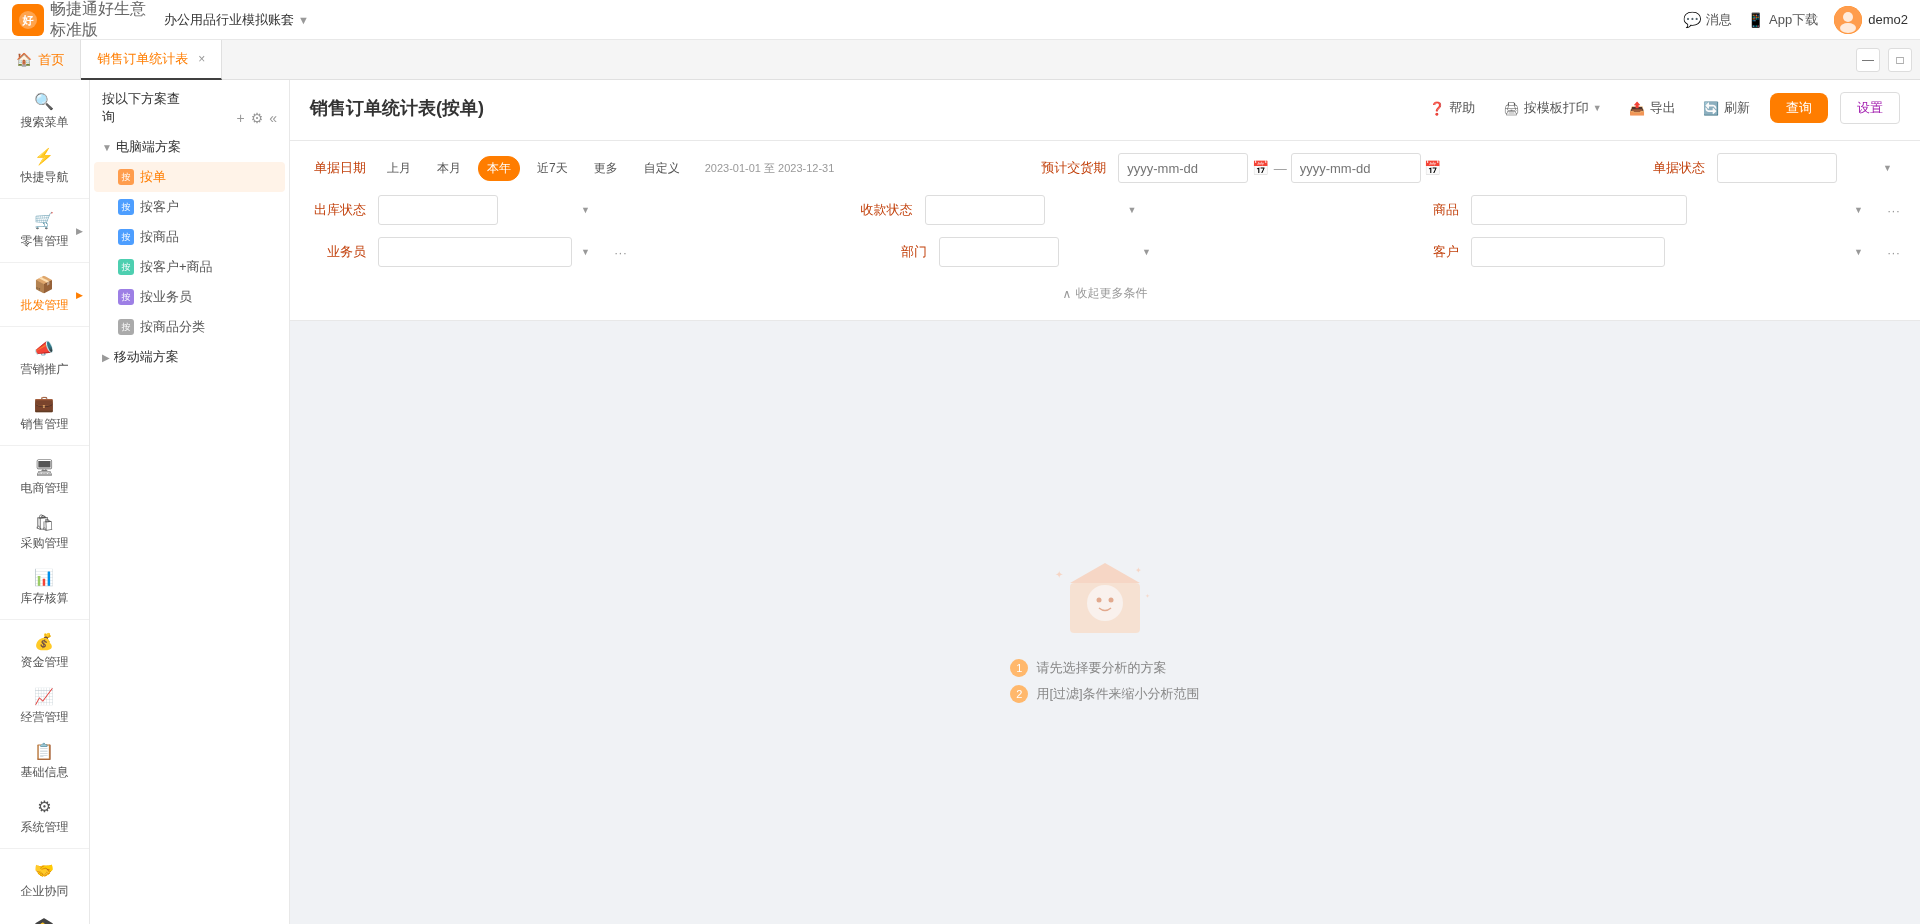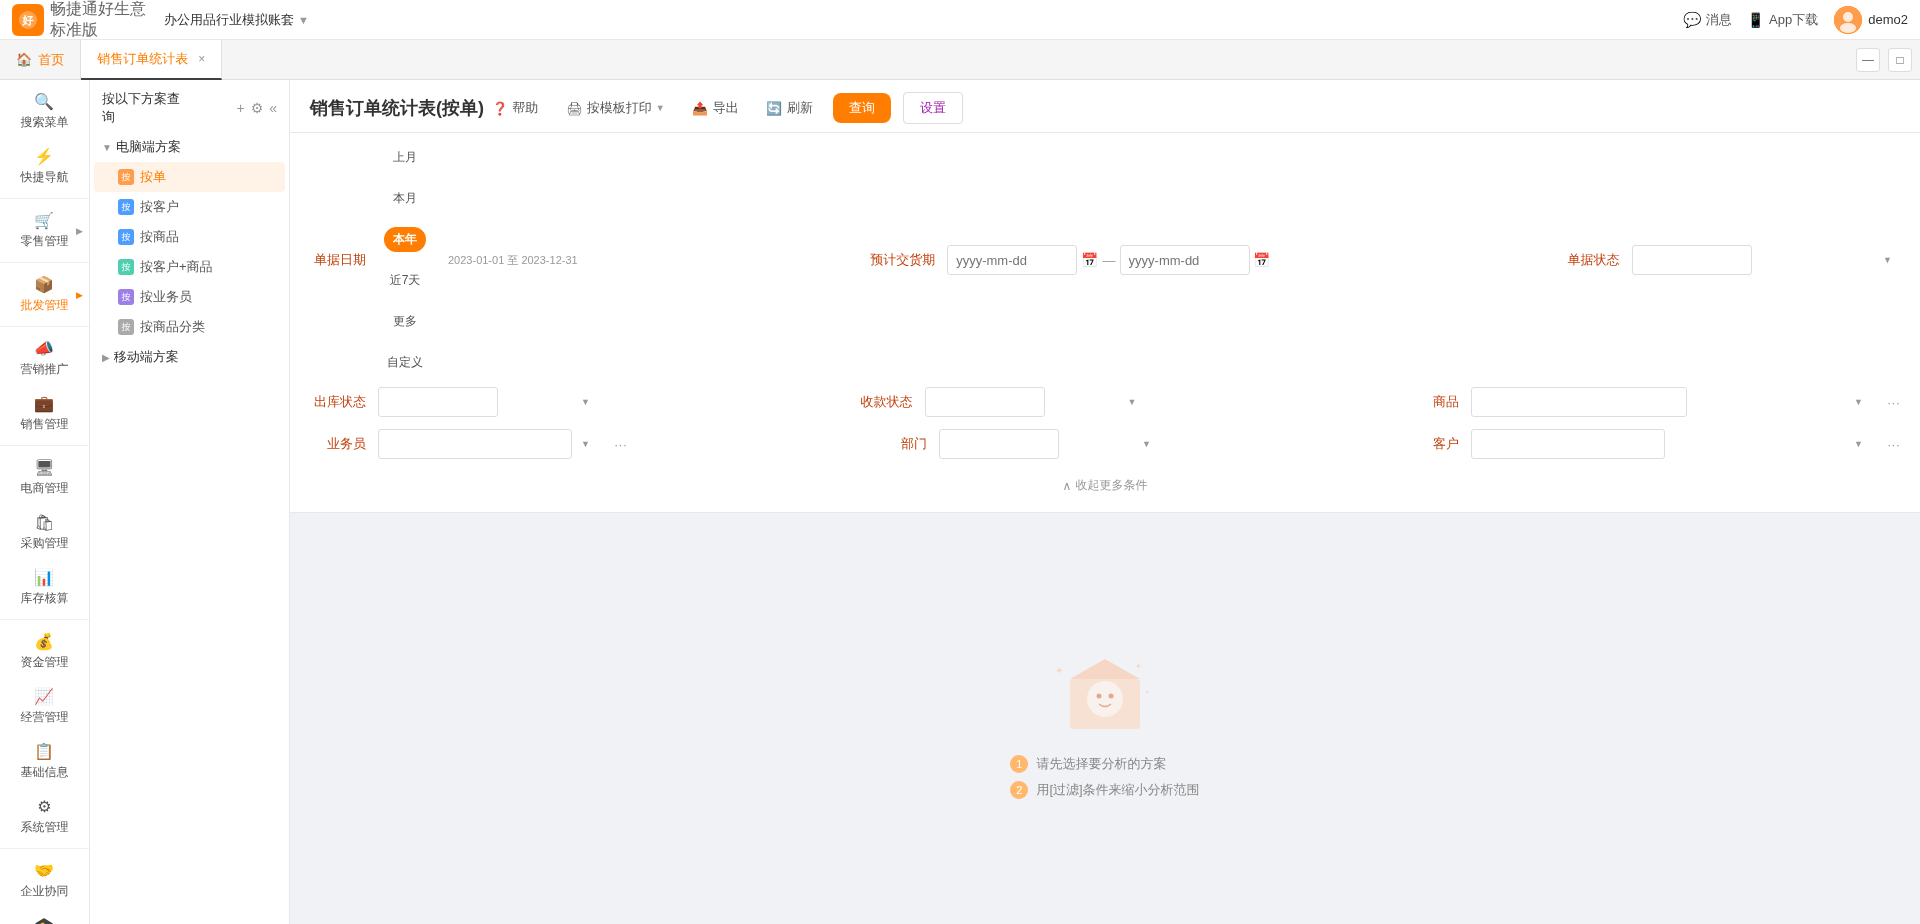--- a/index.html
+++ b/index.html
@@ -34,59 +34,59 @@
     .sidebar-nav-item { display: flex; flex-direction: column; align-items: center; padding: 8px 4px; cursor: pointer; color: #555; font-size: 12px; gap: 2px; position: relative; }
     .sidebar-nav-item.active { color: #ff7d00; }
     .sidebar-nav-item .arrow { font-size: 9px; position: absolute; right: 6px; top: 50%; transform: translateY(-50%); color: #999; }
     .sidebar-icon { font-size: 16px; margin-bottom: 1px; }
 
     
     .content-area { flex: 1; display: flex; overflow: hidden; }
 
     
     .left-panel { width: 200px; background: #fff; border-right: 1px solid #e8e8e8; display: flex; flex-direction: column; overflow-y: auto; }
-    .left-panel-header { display: flex; align-items: center; justify-content: space-between; padding: 10px 12px 6px; font-size: 13px; color: #333; font-weight: 500; gap: 48px; }
+    .left-panel-header { display: flex; align-items: flex-end; justify-content: space-between; padding: 10px 12px 6px; font-size: 13px; color: #333; font-weight: 500; gap: 48px; }
     .left-panel-actions { display: flex; gap: 6px; }
     .left-panel-action { color: #999; cursor: pointer; font-size: 14px; }
     .scheme-group { padding: 0 4px; }
     .scheme-group-header { display: flex; align-items: center; gap: 4px; padding: 6px 8px; font-size: 13px; color: #333; cursor: pointer; }
     .scheme-item { display: flex; align-items: center; gap: 6px; padding: 6px 12px 6px 24px; font-size: 13px; color: #555; cursor: pointer; border-radius: 4px; }
     .scheme-item.active { background: #fff3e8; color: #ff7d00; font-weight: 500; }
     .scheme-item-icon { width: 16px; height: 16px; border-radius: 3px; background: #ff9d4d; display: flex; align-items: center; justify-content: center; color: white; font-size: 9px; flex-shrink: 0; }
     .scheme-item-icon.blue { background: #4d9eff; }
     .scheme-item-icon.teal { background: #4dcfb0; }
     .scheme-item-icon.purple { background: #9d7fe5; }
     .scheme-item-icon.gray { background: #aaa; }
 
     
     .right-content { flex: 1; display: flex; flex-direction: column; overflow: hidden; background: #f0f2f5; }
 
     
-    .page-header { background: #fff; padding: 12px 20px 8px; border-bottom: 1px solid #e8e8e8; display: flex; align-items: center; justify-content: flex-start; }
+    .page-header { background: #fff; padding: 12px 20px 16px; border-bottom: 1px solid #e8e8e8; display: flex; align-items: center; justify-content: space-between; }
     .page-title { font-size: 18px; font-weight: bold; color: #333; }
     .page-actions { display: flex; align-items: center; gap: 12px; }
     .page-action-btn { display: flex; align-items: center; gap: 4px; color: #555; font-size: 13px; cursor: pointer; padding: 4px 8px; border-radius: 3px; }
     .page-action-btn.primary { background: #ff7d00; color: white; border: none; padding: 6px 16px; border-radius: 8px; }
     .page-action-btn.secondary { background: #fff; border: 1px solid #ddd; padding: 6px 16px; border-radius: 4px; color: #a21caf; }
 
     
     .filter-area { background: #fff; padding: 12px 20px; border-bottom: 1px solid #e8e8e8; }
     .filter-row { display: flex; align-items: center; gap: 12px; margin-bottom: 12px; flex-wrap: wrap; }
     .filter-row:last-child { margin-bottom: 0; }
     .filter-label { font-size: 13px; color: #c2410c; white-space: nowrap; min-width: 56px; text-align: right; }
     .filter-select { flex: 1; min-width: 120px; max-width: 280px; height: 30px; border: 1px solid #ddd; border-radius: 3px; padding: 0 8px; font-size: 13px; background: #fff; outline: none; appearance: none; cursor: pointer; }
     .filter-select-wrapper { position: relative; flex: 1; min-width: 120px; max-width: 280px; }
     .filter-select-wrapper::after { content: '▼'; position: absolute; right: 8px; top: 50%; transform: translateY(-50%); font-size: 9px; color: #999; pointer-events: none; }
     .filter-date-group { display: flex; align-items: center; gap: 4px; }
     .filter-date-input { width: 130px; height: 30px; border: 1px solid #ddd; border-radius: 3px; padding: 0 8px; font-size: 13px; color: #bbb; outline: none; }
     .filter-date-sep { color: #999; }
     .filter-date-icon { color: #ff9d4d; cursor: pointer; font-size: 14px; }
-    .date-quick-btns { display: flex; align-items: center; gap: 16px; flex-direction: column; }
+    .date-quick-btns { display: flex; align-items: flex-start; gap: 8px; }
     .date-quick-btn { padding: 3px 8px; border-radius: 3px; font-size: 12px; cursor: pointer; border: 1px solid transparent; color: #555; }
-    .date-quick-btn.active { background: #ff7d00; color: white; border-color: #ff7d00; border-radius: 12px; font-weight: bold; }
+    .date-quick-btn.active { background: #ff7d00; color: white; border-color: #ff7d00; border-radius: 12px; }
     .date-range-text { font-size: 11px; color: #999; margin-left: 4px; }
     .filter-dots { color: #999; cursor: pointer; margin-left: 4px; }
     .collapse-row { display: flex; justify-content: center; padding: 6px 0; }
     .collapse-btn { display: flex; align-items: center; gap: 4px; color: #999; font-size: 12px; cursor: pointer; }
 
     
     .empty-state { flex: 1; display: flex; flex-direction: column; align-items: center; justify-content: center; gap: 16px; }
     .empty-illustration { width: 120px; height: 100px; opacity: 0.6; }
     .empty-tips { display: flex; flex-direction: column; gap: 8px; }
     .empty-tip { display: flex; align-items: center; gap: 8px; font-size: 13px; color: #888; }

